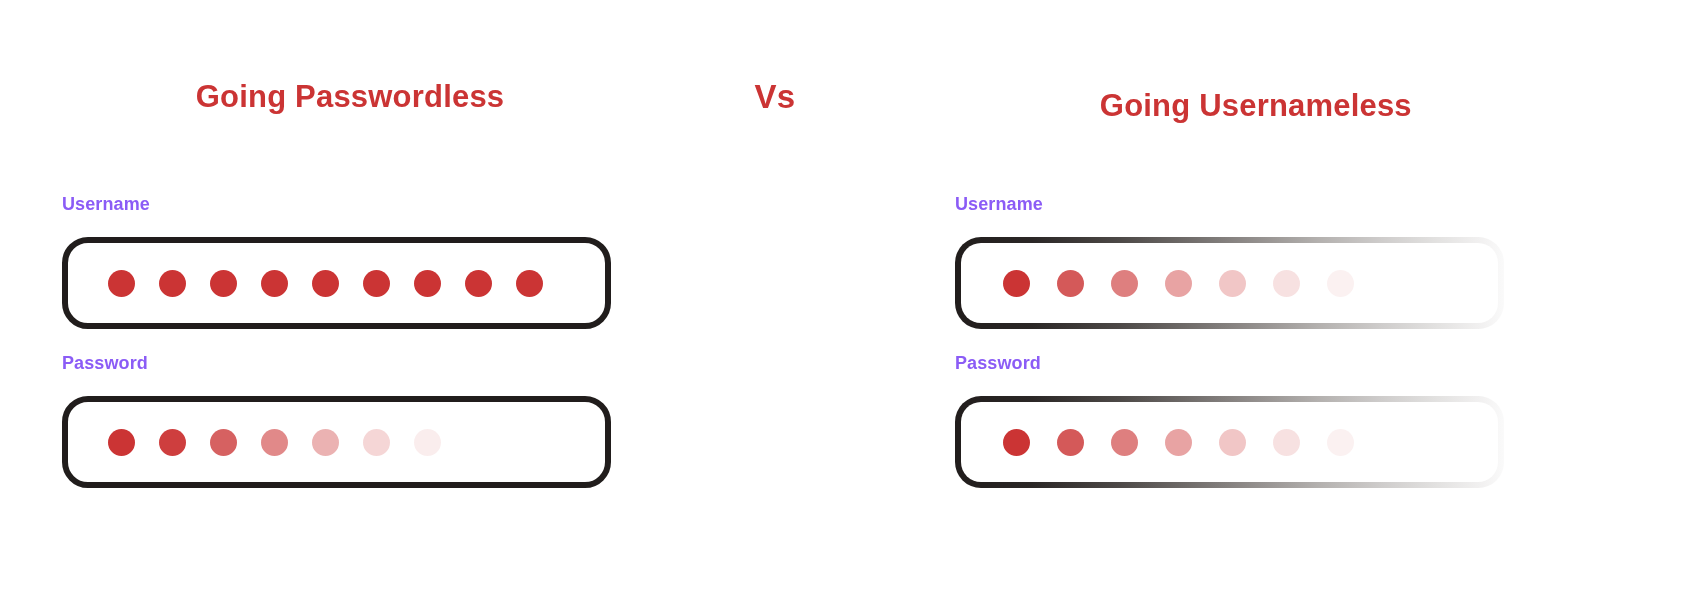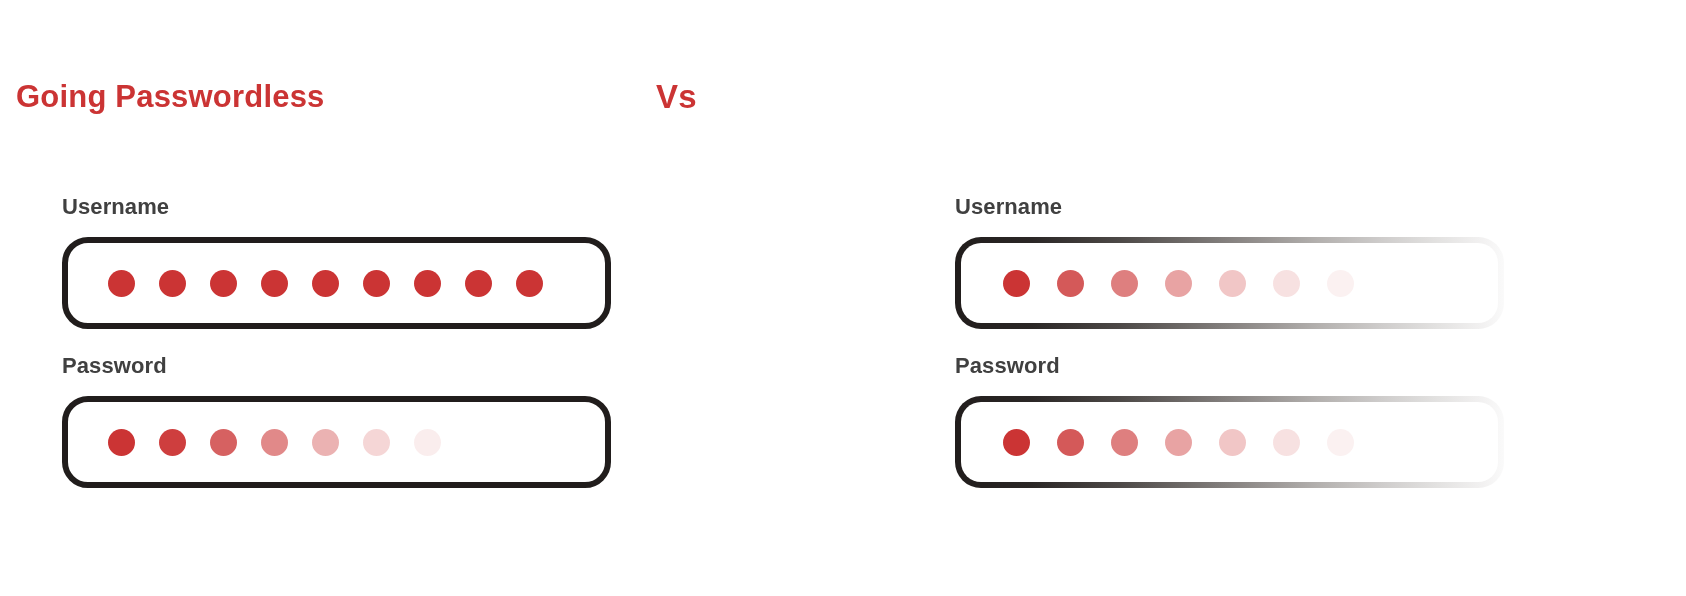--- a/index.html
+++ b/index.html
@@ -18,21 +18,21 @@
 
   
   .heading {
     position: absolute;
     color: #CB3434;
     font-weight: 700;
     font-size: 31px;
     line-height: 37px;
     letter-spacing: 0.2px;
     white-space: pre;
-    padding-left: 16px;
+    text-align: center;
   }
   #heading-left {
     left: 0px;
     top: 78px;
     width: 700px;
   }
   #heading-vs {
     left: 640px;
     top: 78px;
     width: 270px;
@@ -45,23 +45,23 @@
   }
   #heading-right .line2 { display: block; }
 
   
   .column { position: absolute; top: 0; }
   #column-left  { left: 62px;  width: 560px; }
   #column-right { left: 955px; width: 560px; }
 
   .field-label {
     position: absolute;
-    font-size: 22px;
+    font-size: 18px;
     font-weight: 700;
-    color: #404040;
+    color: #8b5cf6;
     letter-spacing: 0.1px;
     white-space: pre;
   }
   #label-username-left  { top: 194px; left: 0; }
   #label-password-left  { top: 353px; left: 0; }
   #label-username-right { top: 194px; left: 0; }
   #label-password-right { top: 353px; left: 0; }
 
   
   .field-box {
@@ -120,20 +120,21 @@
   }
 </style>
 </head>
 <body>
 
 <div class="heading" id="heading-left">Going Passwordless</div>
 
 <div class="heading" id="heading-vs">Vs</div>
 
 <div class="heading" id="heading-right">
+  <span class="line1">Going Usernameless</span>
 </div>
 
 <div class="column" id="column-left">
 
   <div class="field-label" id="label-username-left">Username</div>
 
   <div class="field-box box-solid" id="box-username-left">
     <div class="dots">
         <span class="dot" style="background: rgb(203, 52, 52); opacity: 1;"></span>
         <span class="dot" style="background: rgb(203, 52, 52); opacity: 1;"></span>

